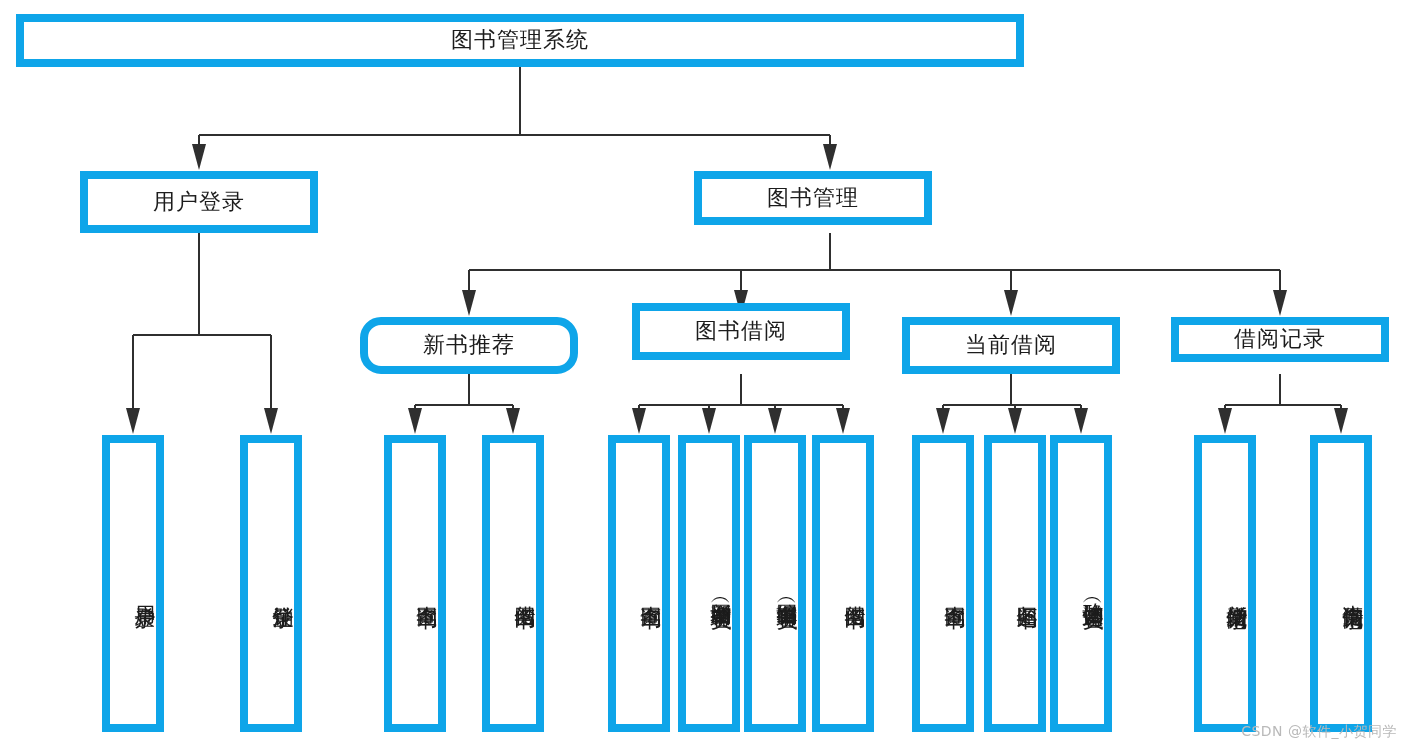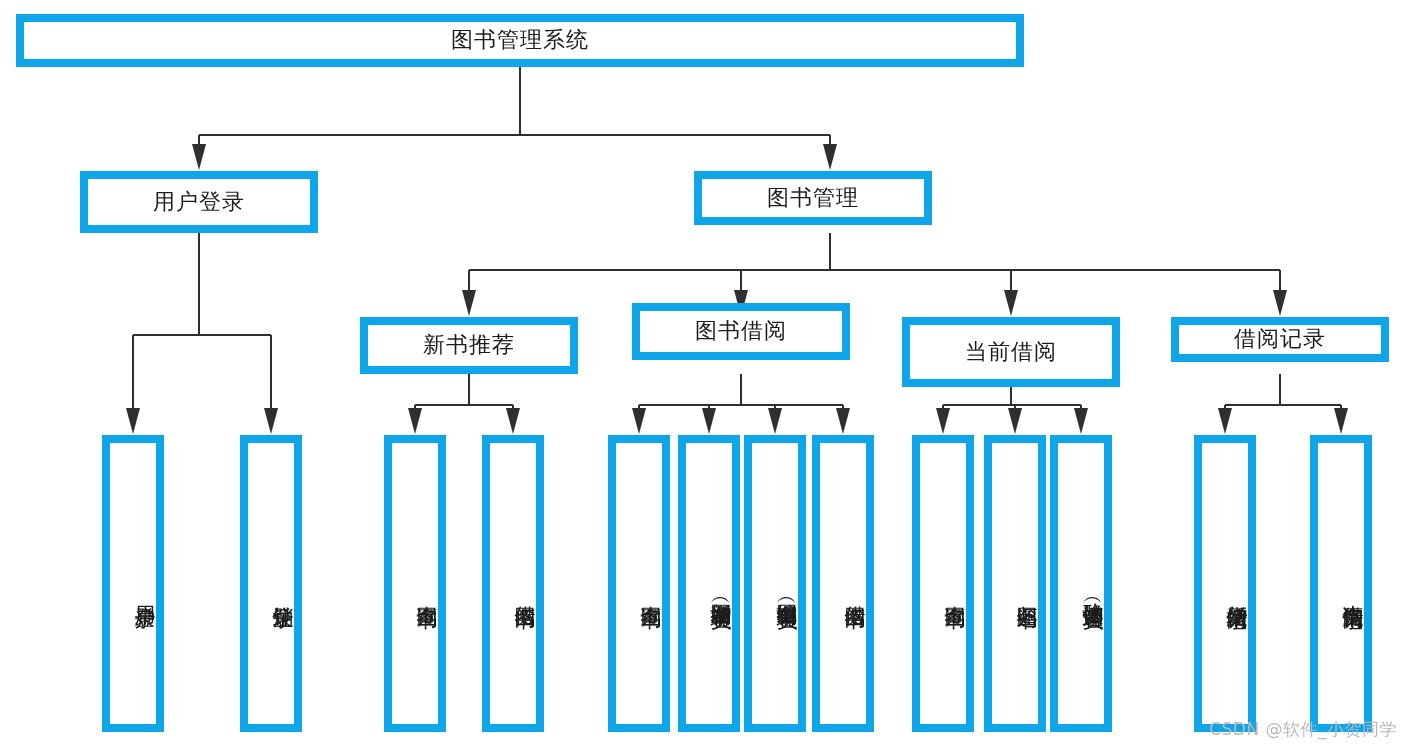--- a/index.html
+++ b/index.html
@@ -55,21 +55,21 @@
   .node.vert .vtext {
     writing-mode: vertical-rl;
     text-orientation: upright;
     display: block;
     white-space: normal;
   }
   #watermark {
     position: absolute;
     right: 8px;
     bottom: 6px;
-    font-size: 17px;
+    font-size: 14px;
     color: #b9b9b9;
     letter-spacing: 0.5px;
     white-space: nowrap;
     font-family: "DejaVu Sans", "Liberation Sans", sans-serif;
   }
 </style>
 </head>
 <body>
 
 <div id="canvas">
@@ -132,27 +132,27 @@
   <div id="node-layer">
       <div class="node horiz" style="left: 16px; top: 14px; width: 1008px; height: 53px;">
         <span>图书管理系统</span>
       </div>
       <div class="node horiz" style="left: 80px; top: 171px; width: 238px; height: 62px;">
         <span>用户登录</span>
       </div>
       <div class="node horiz" style="left: 694px; top: 171px; width: 238px; height: 54px;">
         <span>图书管理</span>
       </div>
-      <div class="node horiz" style="left: 360px; top: 317px; width: 218px; height: 57px;">
+      <div class="node horiz" style="left: 360px; top: 317px; width: 218px; height: 57px; border-radius: 21px;">
         <span>新书推荐</span>
       </div>
       <div class="node horiz" style="left: 632px; top: 303px; width: 218px; height: 57px;">
         <span>图书借阅</span>
       </div>
-      <div class="node horiz" style="left: 902px; top: 317px; width: 218px; height: 70px;">
+      <div class="node horiz" style="left: 902px; top: 317px; width: 218px; height: 57px;">
         <span>当前借阅</span>
       </div>
       <div class="node horiz" style="left: 1171px; top: 317px; width: 218px; height: 45px;">
         <span>借阅记录</span>
       </div>
       <div class="node vert" style="left: 102px; top: 435px; width: 62px; height: 297px;">
         <span class="vtext">用户登录</span>
       </div>
       <div class="node vert" style="left: 240px; top: 435px; width: 62px; height: 297px;">
         <span class="vtext">注销登录</span>

